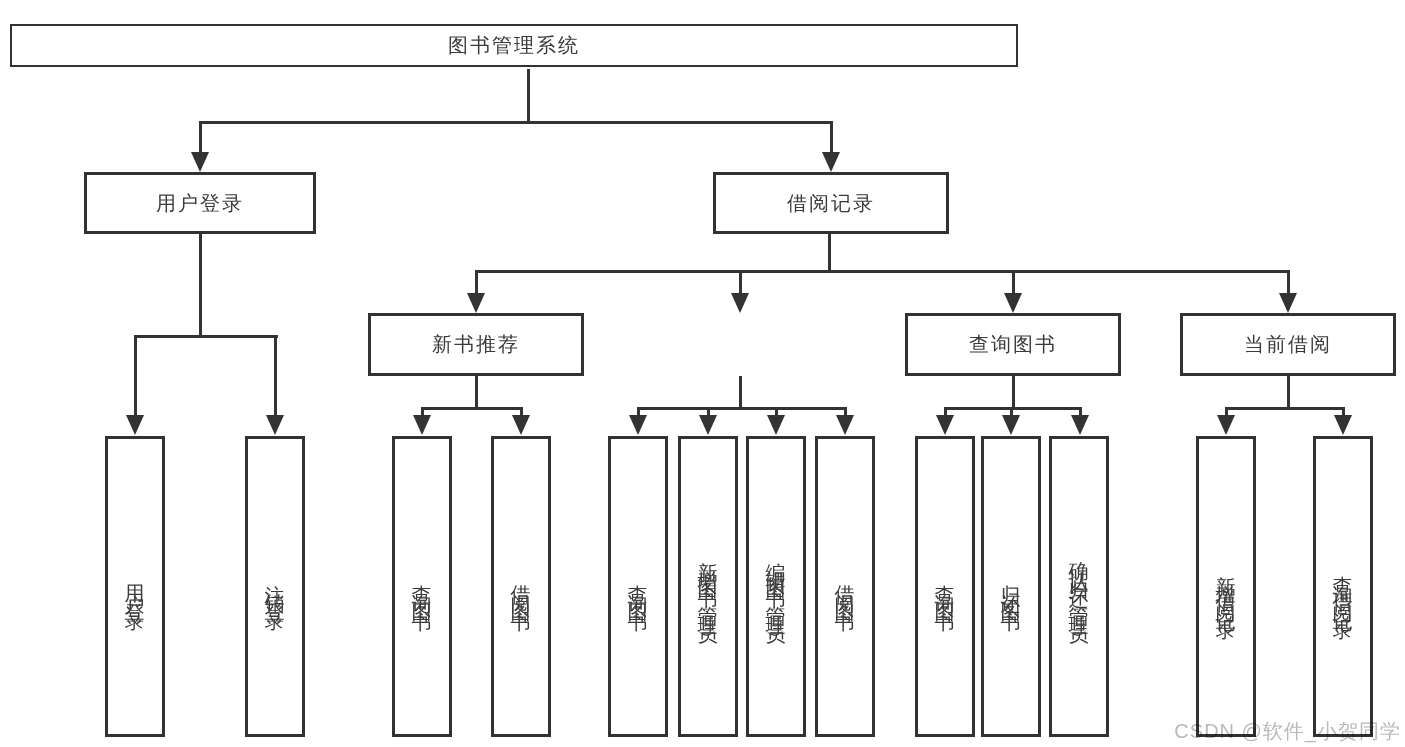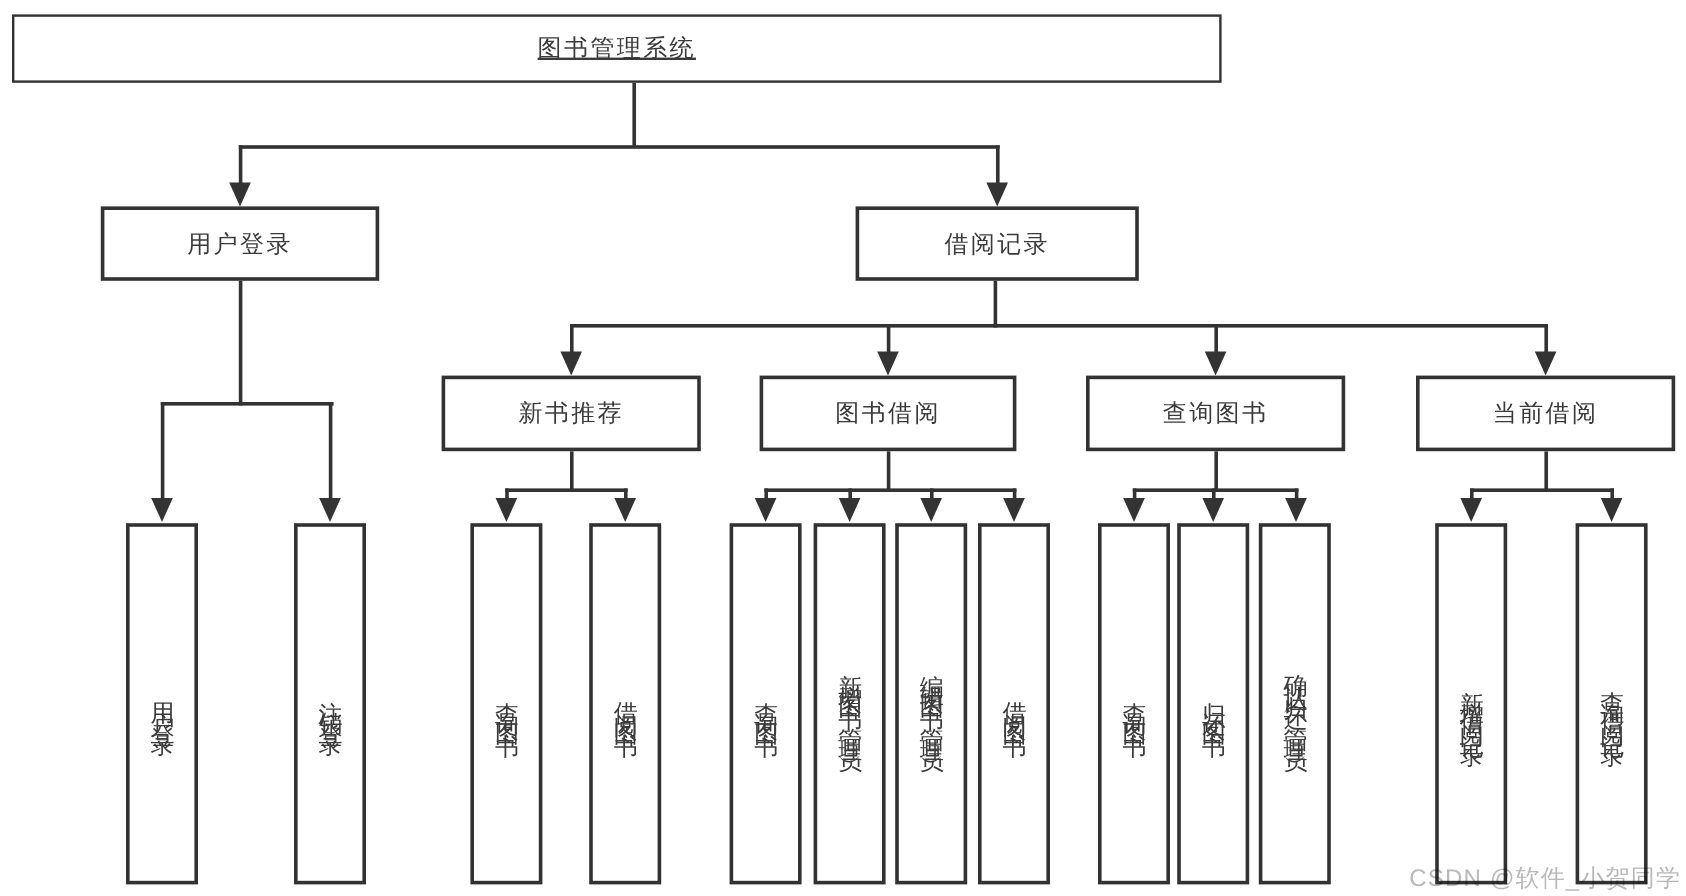--- a/index.html
+++ b/index.html
@@ -57,21 +57,21 @@
     letter-spacing: 1px;
     z-index: 5;
     white-space: nowrap;
   }
 </style>
 </head>
 <body>
 
 <div id="canvas">
 
-  <div class="box root" style="left:10px; top:12px; width:1008px; height:57px;text-decoration:underline;">
+  <div class="box root" style="left:10px; top:24px; width:1008px; height:43px;">
     <span class="hlabel">图书管理系统</span>
   </div>
 
   <div class="vl" style="left:527px; top:69px; height:54px;"></div>
   <div class="hl" style="left:199px; top:121px; width:634px;"></div>
   <div class="vl" style="left:199px; top:121px; height:33px;"></div>
   <div class="ar" style="left:191px; top:152px;"></div>
   <div class="vl" style="left:830px; top:121px; height:33px;"></div>
   <div class="ar" style="left:822px; top:152px;"></div>
 
@@ -95,23 +95,20 @@
   <div class="ar" style="left:467px; top:293px;"></div>
   <div class="vl" style="left:739px; top:270px; height:25px;"></div>
   <div class="ar" style="left:731px; top:293px;"></div>
   <div class="vl" style="left:1012px; top:270px; height:25px;"></div>
   <div class="ar" style="left:1004px; top:293px;"></div>
   <div class="vl" style="left:1287px; top:270px; height:25px;"></div>
   <div class="ar" style="left:1279px; top:293px;"></div>
 
   <div class="box" style="left:368px; top:313px; width:216px; height:63px;">
     <span class="hlabel">新书推荐</span>
-  </div>
-  <div class="box" style="left:633px; top:313px; width:214px; height:63px;">
-    <span class="hlabel">图书借阅</span>
   </div>
   <div class="box" style="left:905px; top:313px; width:216px; height:63px;">
     <span class="hlabel">查询图书</span>
   </div>
   <div class="box" style="left:1180px; top:313px; width:216px; height:63px;">
     <span class="hlabel">当前借阅</span>
   </div>
 
   <div class="vl" style="left:475px; top:376px; height:34px;"></div>
   <div class="hl" style="left:421px; top:407px; width:102px;"></div>

